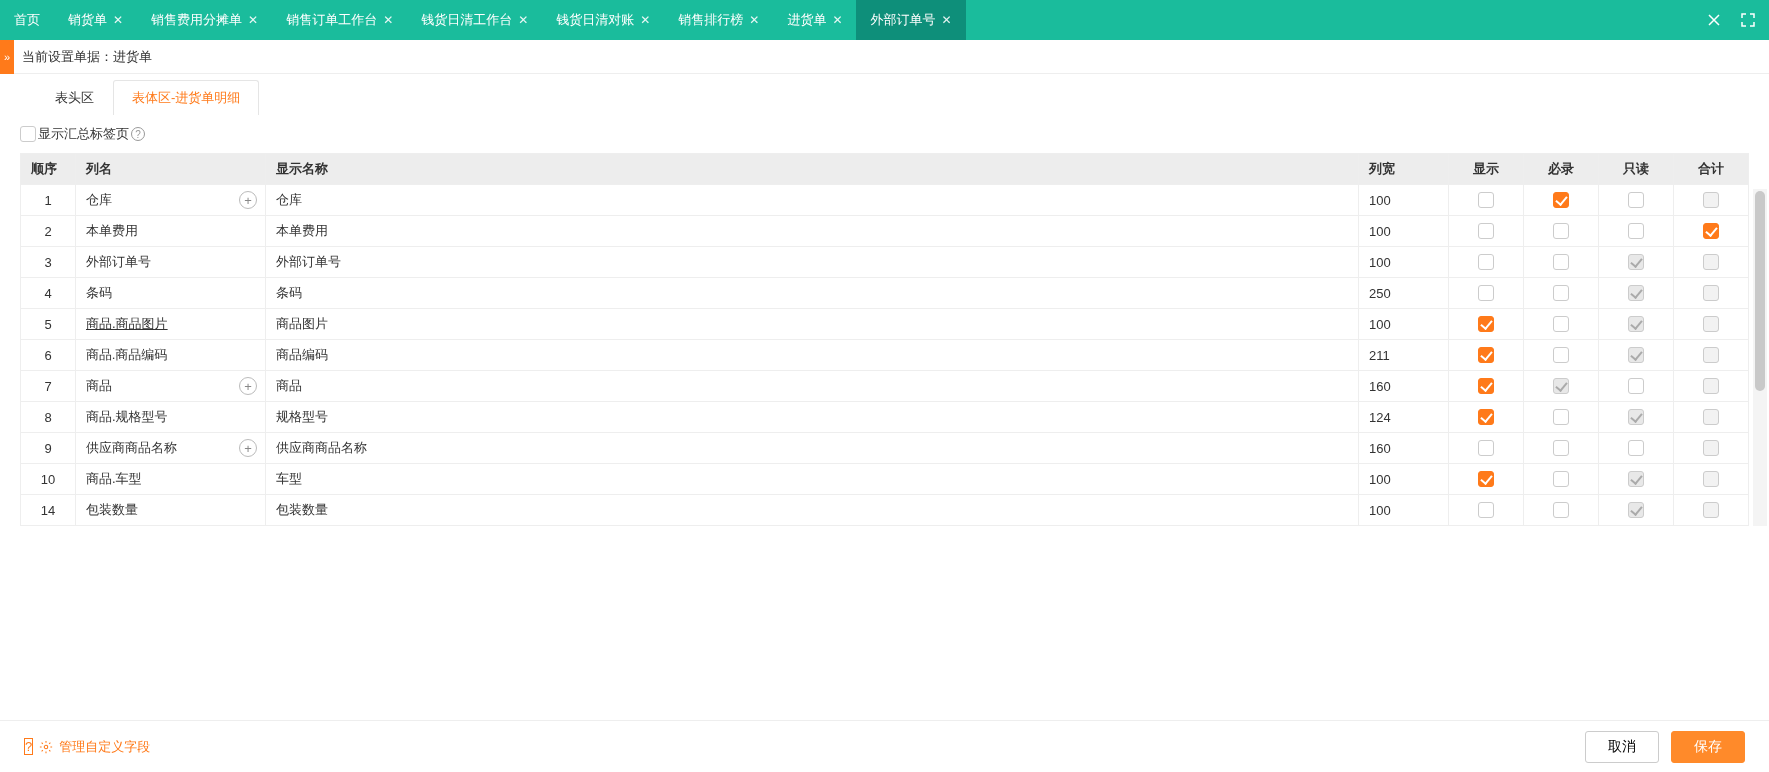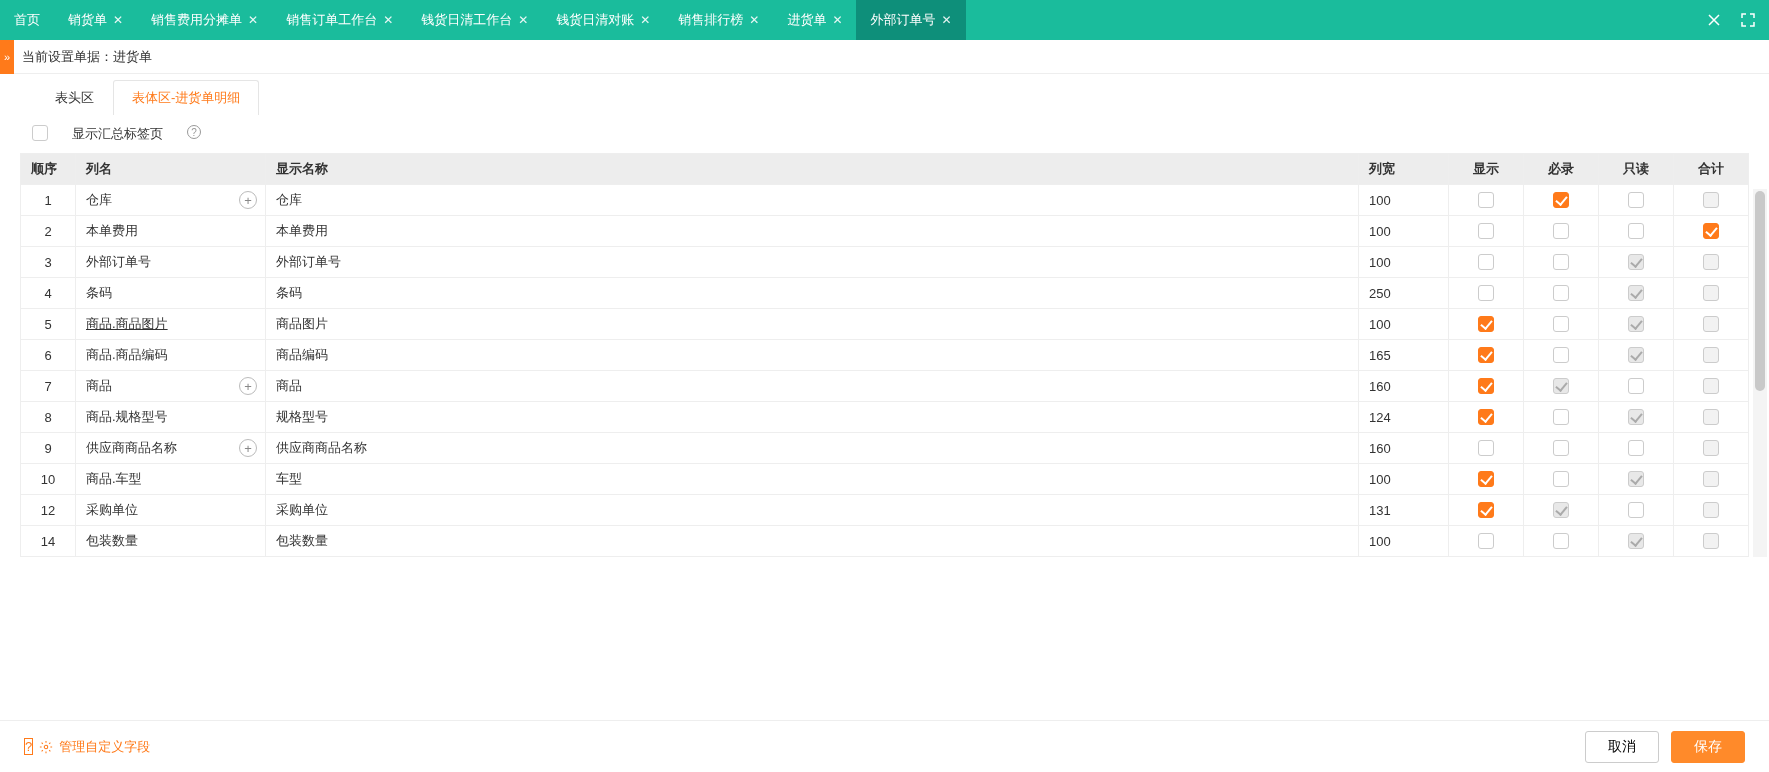--- a/index.html
+++ b/index.html
@@ -19,21 +19,21 @@
 .collapse-handle { width: 14px; background: #ff7a1a; height: 34px; display: flex; align-items: center; justify-content: center; color: #fff; font-size: 11px; cursor: pointer; }
 .subhead-text { padding-left: 8px; color: #333; font-size: 13px; }
 
 
 .inner-tabs { display: flex; align-items: flex-end; padding: 6px 0 0 36px; }
 .inner-tab { padding: 8px 18px; font-size: 13px; cursor: pointer; color: #333; border: 1px solid transparent; border-bottom: none; }
 .inner-tab.active { color: #ff7a1a; border-color: #e5e5e5; background: #fff; border-radius: 3px 3px 0 0; position: relative; z-index: 2; }
 .inner-tabs::after { content: ""; position: absolute; }
 
 
-.option-row { padding: 10px 0 10px 32px; display: flex; gap: 24px; font-size: 13px; color: #333; }
+.option-row { padding: 10px 0 10px 20px; display: flex; align-items: center; gap: 2px; font-size: 13px; color: #333; }
 .option-row .help { display:inline-flex; width:14px; height:14px; border:1px solid #999; border-radius:50%; font-size:10px; align-items:center; justify-content:center; color:#999; }
 
 
 .table-wrap { padding: 0 20px 0 20px; position: relative; }
 .grid { width: 100%; border-collapse: collapse; table-layout: fixed; }
 .grid th, .grid td { border: 1px solid #eee; padding: 6px 10px; font-size: 13px; vertical-align: middle; height: 30px; }
 .grid th { background: #ededed; font-weight: 600; text-align: left; color:#333;}
 .grid td { background: #fff; }
 .grid tr.hover td { background: #fde6cf; }
 .col-seq { width: 55px; text-align: center; }
@@ -199,23 +199,23 @@
           <td class="col-name" style="position: relative; text-decoration: underline;"><span>商品.商品图片</span></td>
           <td class="col-disp">商品图片</td>
           <td class="col-width">100</td>
           <td class="col-chk" style="text-align: center;"><input type="checkbox" class="cb" checked="" style=""></td>
           <td class="col-chk" style="text-align: center;"><input type="checkbox" class="cb" style=""></td>
           <td class="col-chk" style="text-align: center;"><input type="checkbox" class="cb" disabled="" checked="" style=""></td>
           <td class="col-chk" style="text-align: center;"><input type="checkbox" class="cb" disabled="" style=""></td>
         </tr>
         <tr>
           <td class="col-seq">6</td>
-          <td class="col-name" style="position: relative;"><span>商品.商品编码</span></td>
+          <td class="col-name" style="position: relative; font-family: Liberation Serif, serif;"><span>商品.商品编码</span></td>
           <td class="col-disp">商品编码</td>
-          <td class="col-width">165</td>
+          <td class="col-width">211</td>
           <td class="col-chk" style="text-align: center;"><input type="checkbox" class="cb" checked="" style=""></td>
           <td class="col-chk" style="text-align: center;"><input type="checkbox" class="cb" style=""></td>
           <td class="col-chk" style="text-align: center;"><input type="checkbox" class="cb" disabled="" checked="" style=""></td>
           <td class="col-chk" style="text-align: center;"><input type="checkbox" class="cb" disabled="" style=""></td>
         </tr>
         <tr>
           <td class="col-seq">7</td>
           <td class="col-name" style="position: relative;"><span>商品</span><span class="plus-btn">+</span></td>
           <td class="col-disp">商品</td>
           <td class="col-width">160</td>
@@ -245,30 +245,20 @@
           <td class="col-chk" style="text-align: center;"><input type="checkbox" class="cb" disabled="" style=""></td>
         </tr>
         <tr>
           <td class="col-seq">10</td>
           <td class="col-name" style="position: relative;"><span>商品.车型</span></td>
           <td class="col-disp">车型</td>
           <td class="col-width">100</td>
           <td class="col-chk" style="text-align: center;"><input type="checkbox" class="cb" checked="" style=""></td>
           <td class="col-chk" style="text-align: center;"><input type="checkbox" class="cb" style=""></td>
           <td class="col-chk" style="text-align: center;"><input type="checkbox" class="cb" disabled="" checked="" style=""></td>
-          <td class="col-chk" style="text-align: center;"><input type="checkbox" class="cb" disabled="" style=""></td>
-        </tr>
-        <tr>
-          <td class="col-seq">12</td>
-          <td class="col-name" style="position: relative;"><span>采购单位</span></td>
-          <td class="col-disp">采购单位</td>
-          <td class="col-width">131</td>
-          <td class="col-chk" style="text-align: center;"><input type="checkbox" class="cb" checked="" style=""></td>
-          <td class="col-chk" style="text-align: center;"><input type="checkbox" class="cb" disabled="" checked="" style=""></td>
-          <td class="col-chk" style="text-align: center;"><input type="checkbox" class="cb" style=""></td>
           <td class="col-chk" style="text-align: center;"><input type="checkbox" class="cb" disabled="" style=""></td>
         </tr>
         <tr>
           <td class="col-seq">14</td>
           <td class="col-name" style="position: relative;"><span>包装数量</span></td>
           <td class="col-disp">包装数量</td>
           <td class="col-width">100</td>
           <td class="col-chk" style="text-align: center;"><input type="checkbox" class="cb" style=""></td>
           <td class="col-chk" style="text-align: center;"><input type="checkbox" class="cb" style=""></td>
           <td class="col-chk" style="text-align: center;"><input type="checkbox" class="cb" disabled="" checked="" style=""></td>

